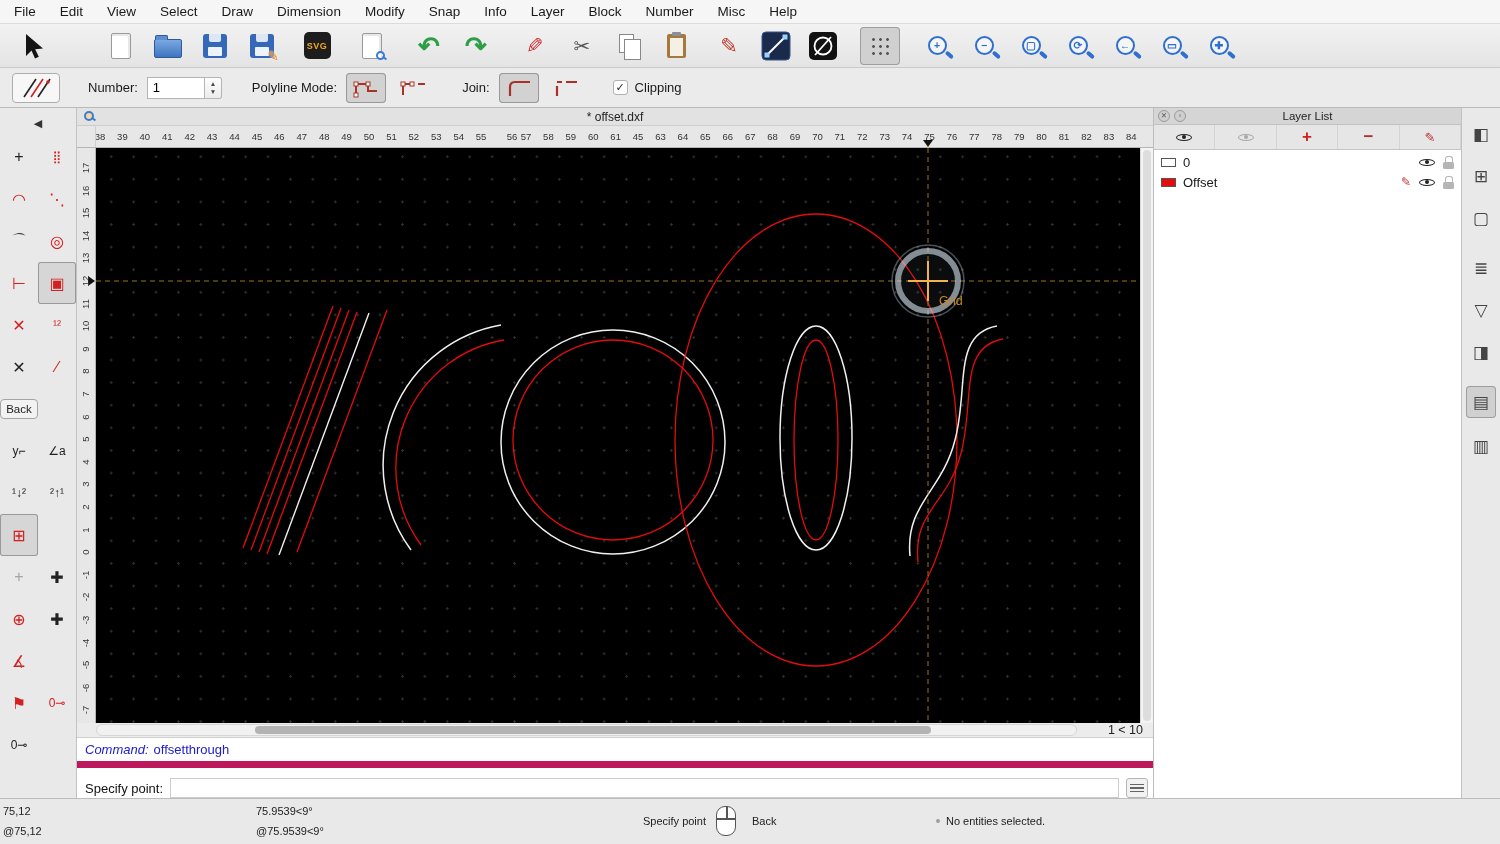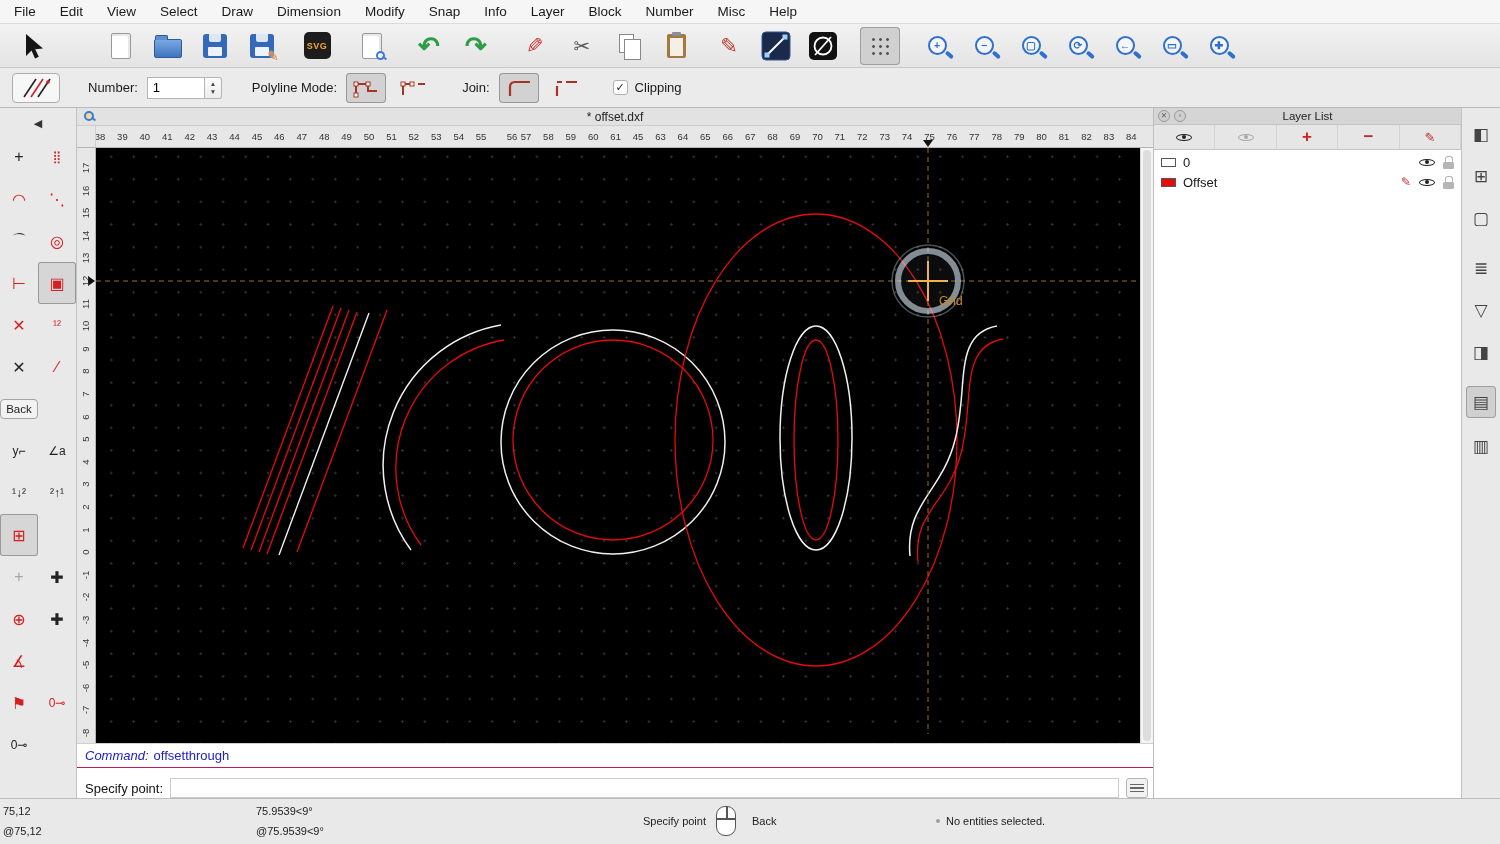--- a/index.html
+++ b/index.html
@@ -85,21 +85,21 @@
 .canvas svg{position:absolute;left:0;top:0}
 .vscroll{flex:0 0 13px;background:#f4f4f4;border-left:1px solid #d8d8d8;position:relative}
 .vscroll .thumb{position:absolute;left:2px;right:2px;top:2px;bottom:2px;background:#ddd;border-radius:4px}
 .scroll-row{flex:0 0 14px;display:flex;align-items:center;background:#ececec}
 .scroll-spacer{width:19px}
 .hscroll{flex:1;height:12px;position:relative;background:#f1f1f1;border:1px solid #d6d6d6;border-radius:6px;margin-right:2px}
 .hscroll .thumb{position:absolute;top:1px;height:8px;left:158px;width:676px;background:#b3b3b3;border-radius:4px}
 .page-indicator{width:74px;text-align:right;padding-right:10px;font-size:12.5px;color:#222}
 .cmd-history{flex:0 0 24px;background:#fff;border-top:1px solid #d0d0d0;display:flex;align-items:center;padding-left:8px;font-size:13px;color:#2020cc;gap:5px}
 .cmd-prompt{font-style:italic}
-.cmd-input-row{flex:0 0 26px;background:#fff;border-top:1px solid #be185d;display:flex;align-items:center;padding:10px 5px 0 8px;font-size:13px;gap:7px;color:#111}
+.cmd-input-row{flex:0 0 26px;background:#fff;border-top:7px solid #be185d;display:flex;align-items:center;padding:10px 5px 0 8px;font-size:13px;gap:7px;color:#111}
 .cmd-input{flex:1;height:20px;border:1px solid #ccc;font:inherit;padding:0 4px;color:#111}
 .cmd-side-btn{width:22px;height:20px;border:1px solid #b5b5b5;border-radius:3px;background:#f2f2f2;display:flex;flex-direction:column;justify-content:center;gap:2px;padding:0 3px}
 .cmd-side-btn i{height:1.5px;background:#666;display:block}
 
 
 .right-panel{flex:0 0 308px;background:#ececec;border-left:1px solid #bdbdbd;display:flex;flex-direction:column;min-height:0}
 .rp-header{flex:0 0 17px;background:#d5d5d5;border-bottom:1px solid #c2c2c2;position:relative;display:flex;align-items:center;justify-content:center;font-size:11.5px;color:#222}
 .rp-controls{position:absolute;left:4px;top:2px;display:flex;gap:4px}
 .win-dot{width:12px;height:12px;border-radius:50%;background:#cfcfcf;border:1px solid #9a9a9a;font-size:7.5px;line-height:10px;text-align:center;color:#555}
 .rp-toolbar{flex:0 0 25px;display:flex;background:#e6e6e6;border-bottom:1px solid #c5c5c5}
@@ -461,20 +461,27 @@
             <line x1="812" y1="133" x2="852" y2="133"></line>
             <line x1="832" y1="113" x2="832" y2="153"></line>
           </g>
           <text x="843" y="157" fill="#cc8a1e" font-size="12.5">Grid</text>
         </svg>
       </div>
       <div class="vscroll">
           <div class="thumb"></div>
         </div>
     </div>
+    <div class="scroll-row">
+      <div class="scroll-spacer"></div>
+      <div class="hscroll">
+          <div class="thumb"></div>
+        </div>
+      <div class="page-indicator">1 &lt; 10</div>
+    </div>
     <div class="cmd-history">
       <span class="cmd-prompt">Command:</span>
       <span>offsetthrough</span>
     </div>
     <div class="cmd-input-row">
       <span>Specify point:</span>
       <input class="cmd-input" value="" style="">
       <span class="cmd-side-btn">
           <i></i>
           <i></i>

